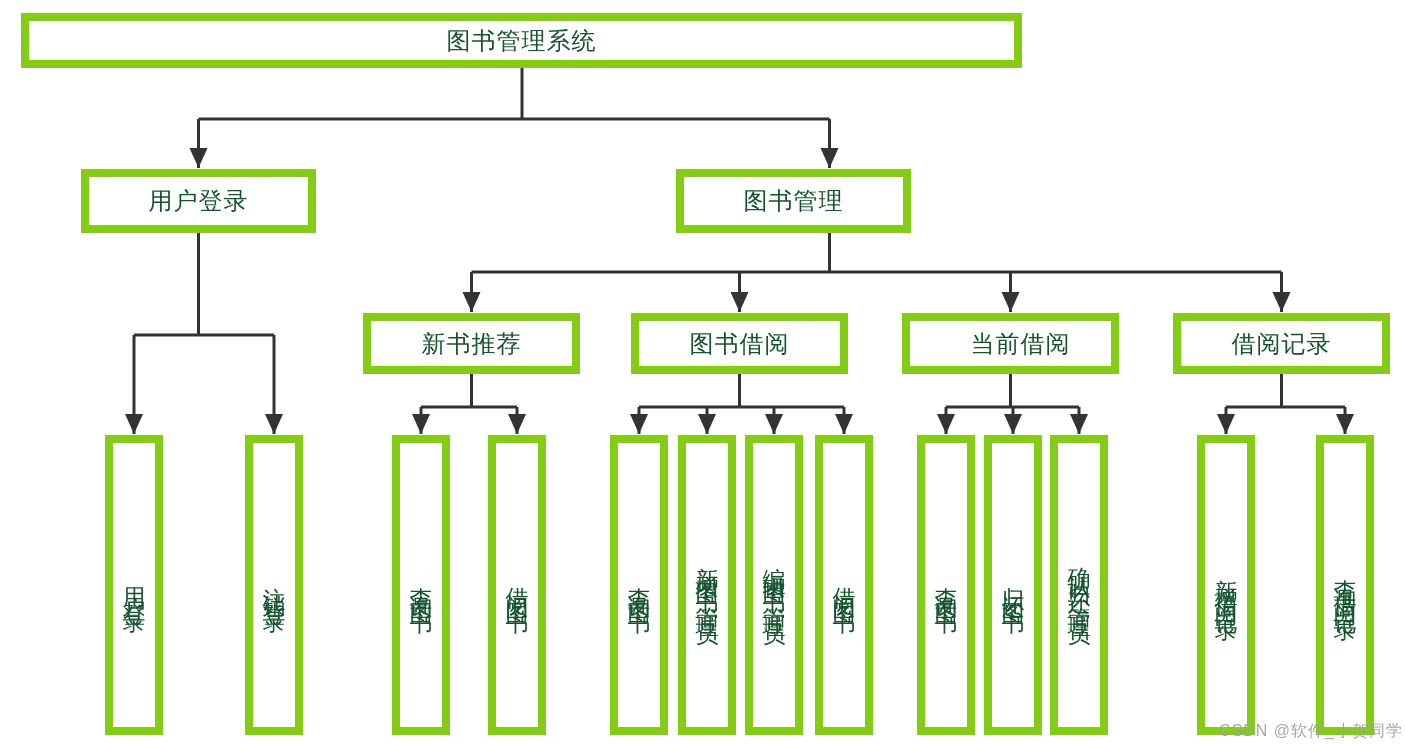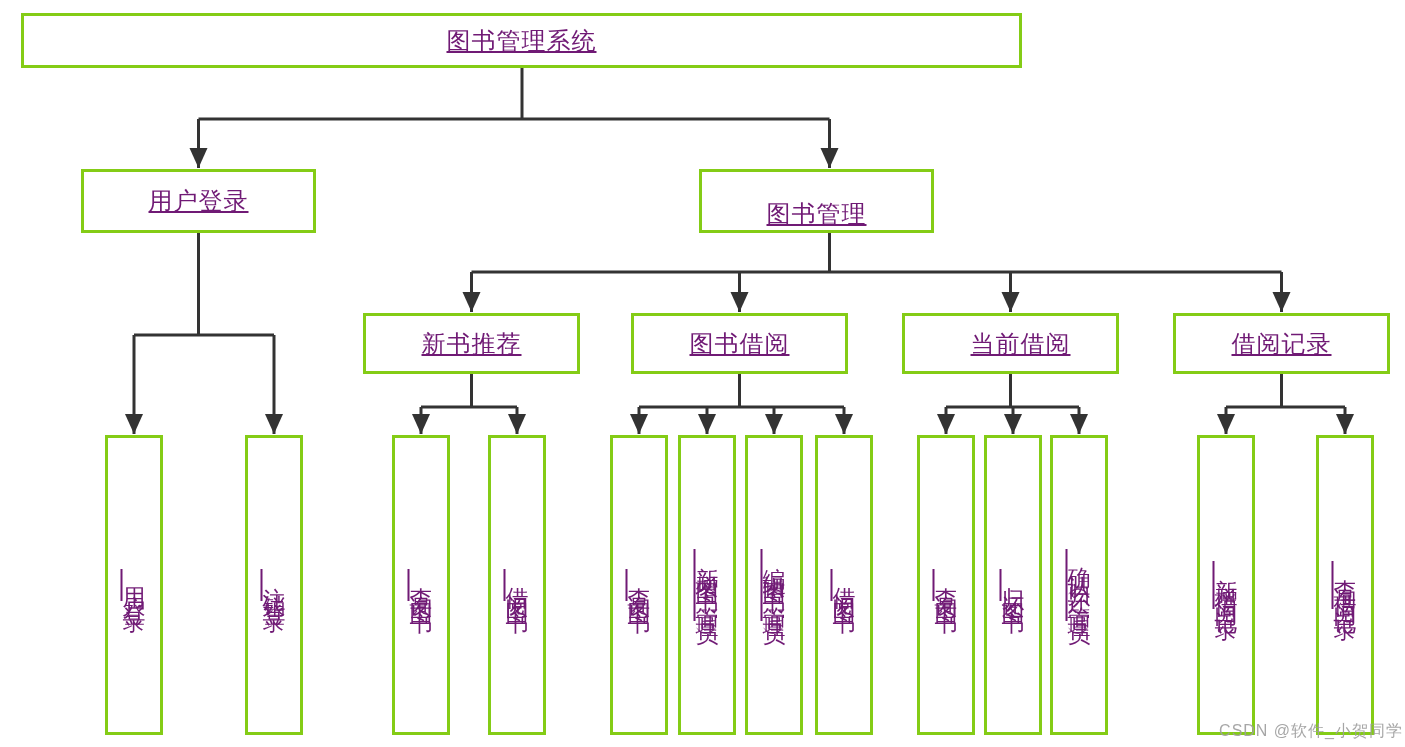--- a/index.html
+++ b/index.html
@@ -13,45 +13,44 @@
   }
   svg.connectors {
     position: absolute;
     left: 0; top: 0;
     width: 1405px; height: 747px;
     pointer-events: none;
   }
   .node {
     position: absolute;
     box-sizing: border-box;
-    border: 3px solid #84cc16;
+    border: 8px solid #84cc16;
     background: #ffffff;
     display: flex;
     align-items: center;
     justify-content: center;
-    color: #701a75;
-    text-decoration: underline;
+    color: #14532d;
   }
   .node .hlabel {
     font-size: 24px;
     letter-spacing: 1px;
     white-space: nowrap;
   }
   .node .vlabel {
     writing-mode: vertical-rl;
     text-orientation: mixed;
     font-size: 23px;
     letter-spacing: 8px;
     line-height: 1;
     white-space: nowrap;
   }
   .root-box   { left: 21px;  top: 13px;  width: 1001px; height: 55px; }
   .lvl2       { top: 169px; height: 64px; width: 235px; }
   .n-login    { left: 81px; }
-  .n-mgmt     { left: 699px; align-items: flex-end; }
+  .n-mgmt     { left: 676px; }
   .lvl3       { top: 313px; height: 61px; width: 217px; }
   .n-recommend{ left: 363px; }
   .n-borrow   { left: 631px; }
   .n-current  { left: 902px; padding-left: 20px; }
   .n-records  { left: 1173px; }
   .leaf       { top: 435px; height: 300px; width: 58px; }
   .lf-login-1    { left: 105px; }
   .lf-login-2    { left: 245px; }
   .lf-rec-1      { left: 392px; }
   .lf-rec-2      { left: 488px; }

